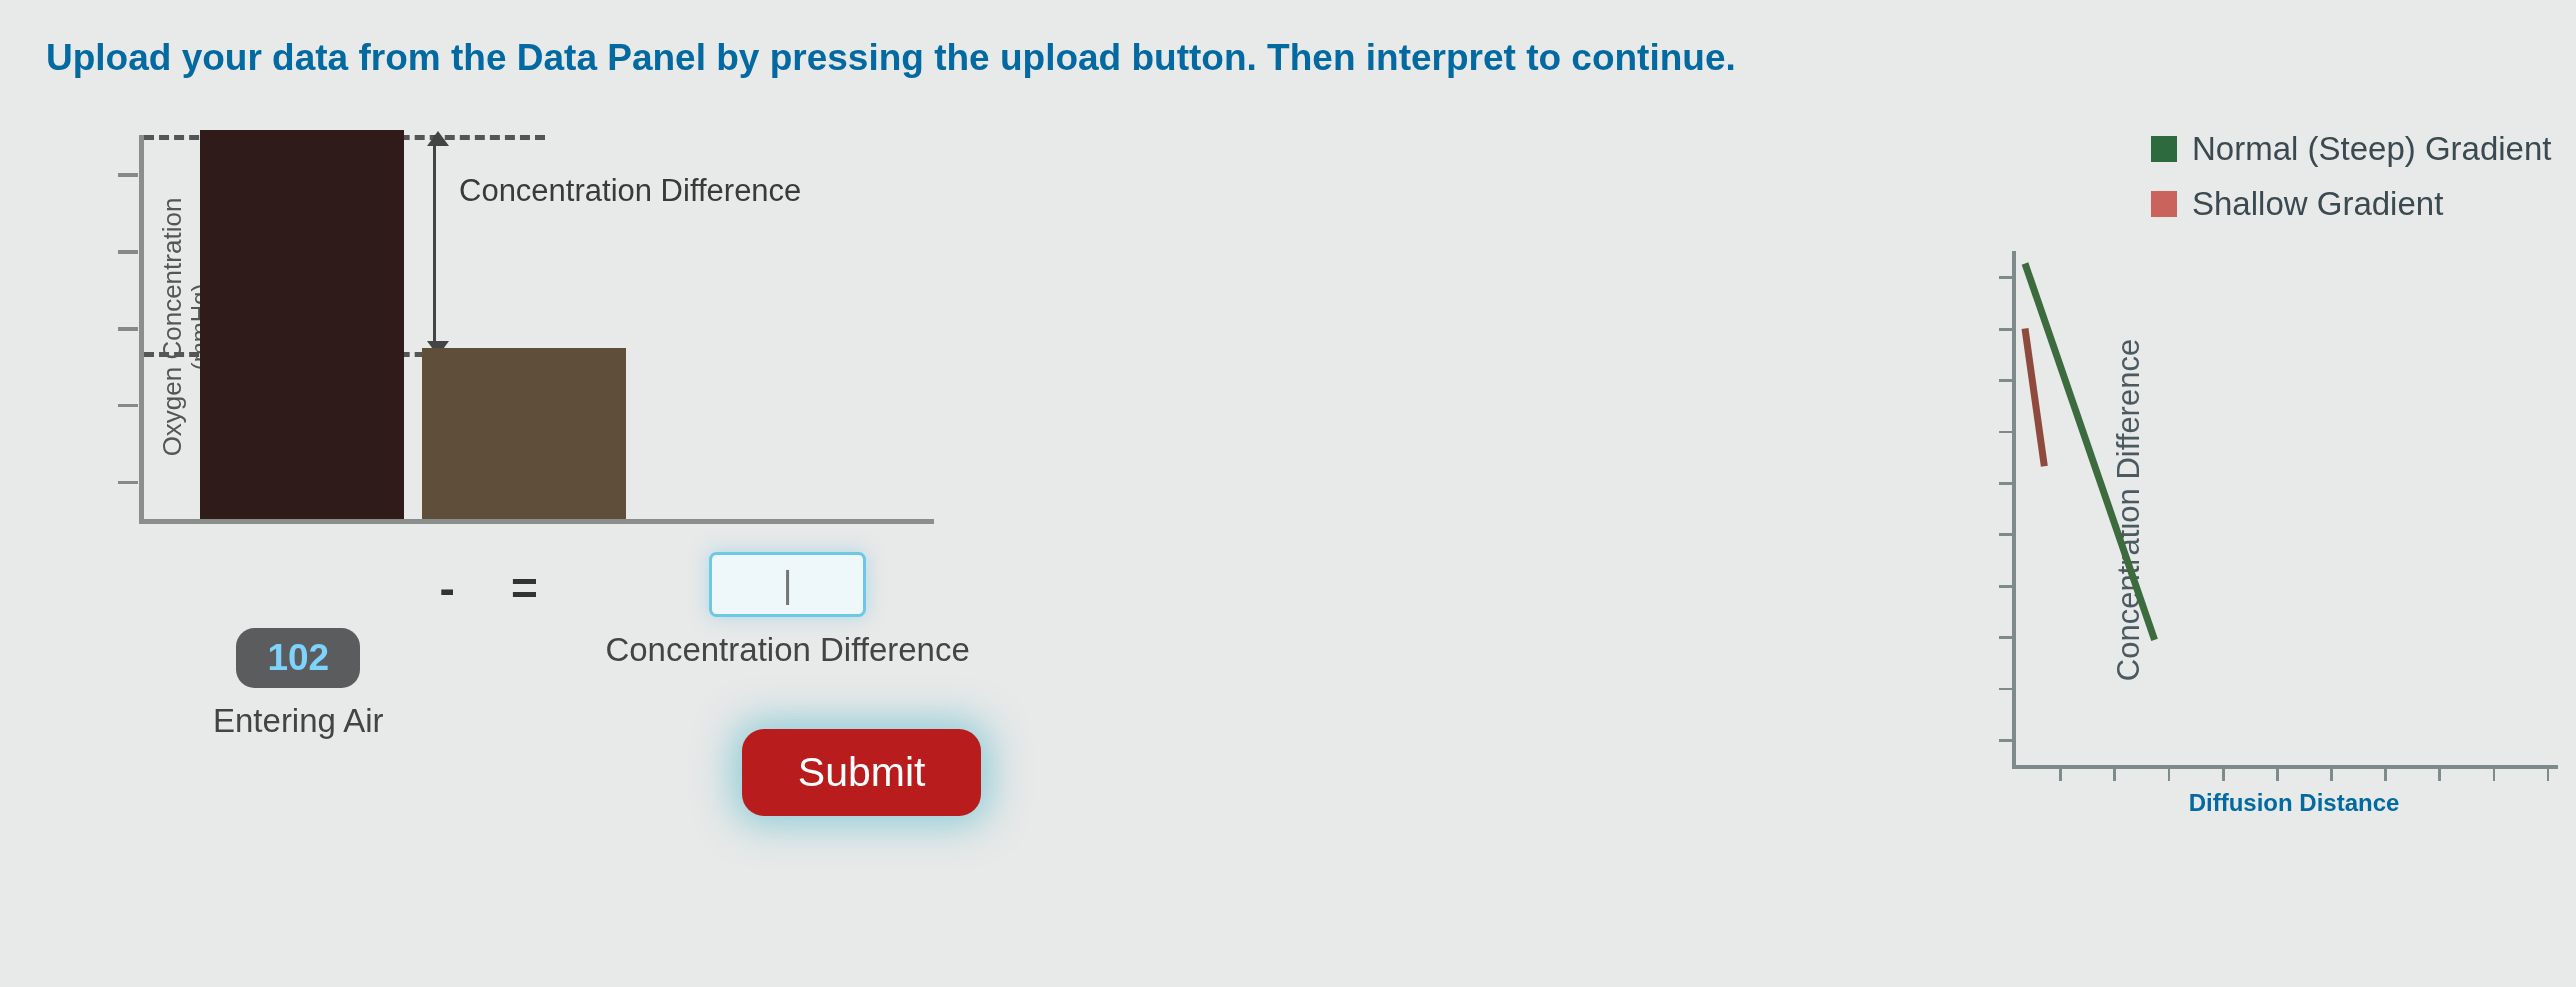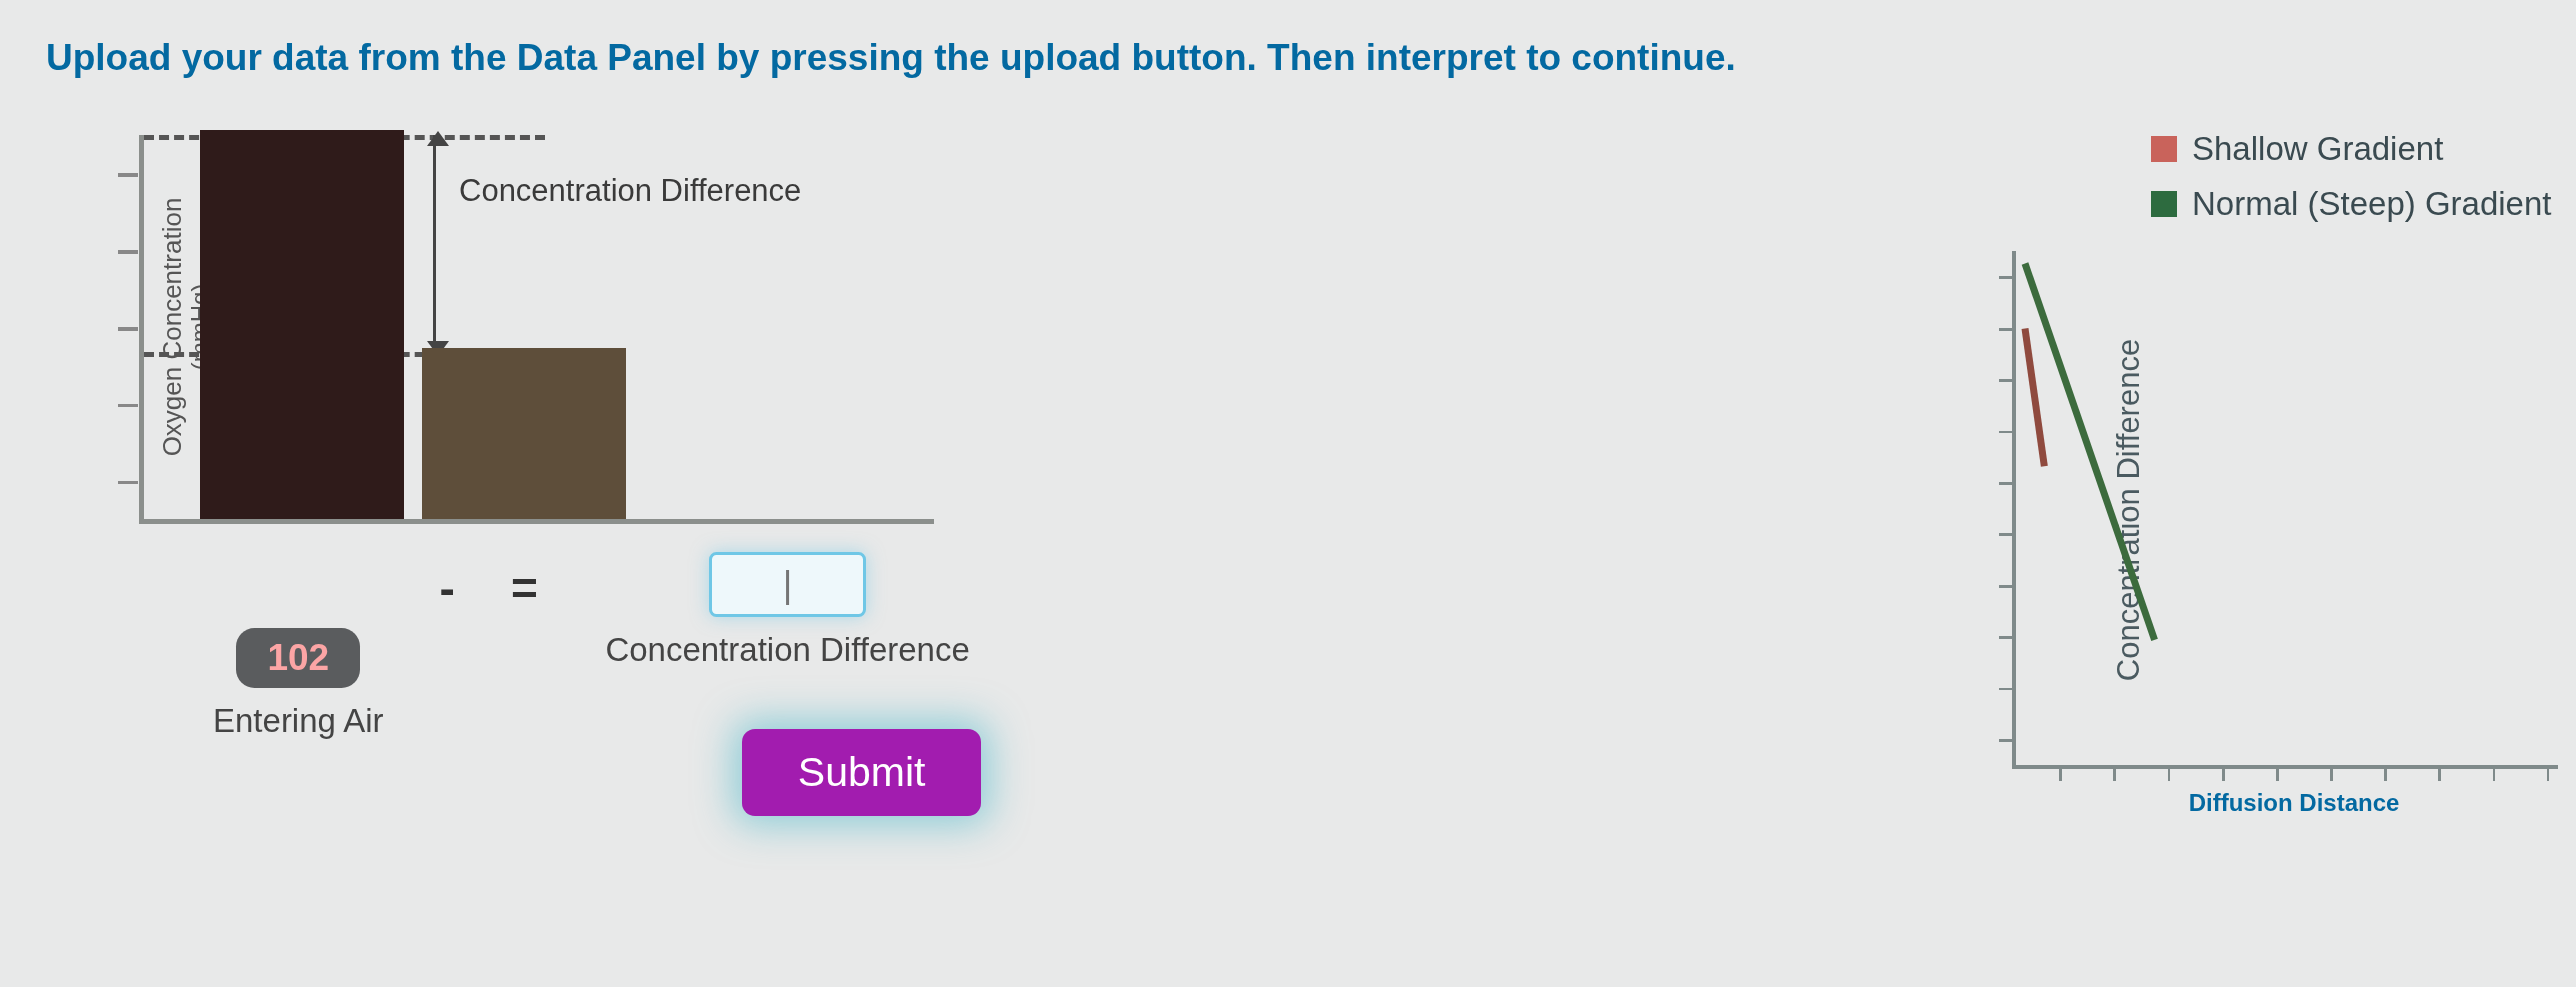--- a/index.html
+++ b/index.html
@@ -107,21 +107,21 @@
   }
   .eq-col {
     display: flex;
     flex-direction: column;
     align-items: center;
     gap: 13px;
     min-width: 167px;
   }
   .pill {
     background: #5a5c5e;
-    color: #fca5a5;
+    color: #7dd3fc;
     font-size: 37px;
     font-weight: 600;
     padding: 9.3px 31px;
     border-radius: 18.5px;
     min-width: 102px;
     text-align: center;
   }
   .eq-label {
     font-size: 33px;
     color: #444;
@@ -144,26 +144,26 @@
     font-size: 37px;
     text-align: center;
     outline: none;
     box-shadow: 0 0 18.5px rgba(111,199,230,0.5);
   }
   .submit-wrap {
     margin-left: 148px;
     margin-top: 46px;
   }
   .submit-btn {
-    background: #a21caf;
+    background: #b91c1c;
     color: #fff;
     font-size: 41px;
     padding: 20.4px 56px;
     border: none;
-    border-radius: 13px;
+    border-radius: 22px;
     cursor: pointer;
     box-shadow: 0 0 37px 9.3px rgba(60,180,200,0.5);
   }
 
   
   .right-chart {
     position: absolute;
     right: 0;
     top: 130px;
     width: 629px;
@@ -297,26 +297,26 @@
           </div>
         </div>
       </div>
     </div>
 
   </div>
 
   <div class="right-chart">
     <div class="legend">
       <div class="legend-item">
+        <span class="swatch green"></span>
+        <span>Normal (Steep) Gradient</span>
+      </div>
+      <div class="legend-item">
         <span class="swatch red"></span>
         <span>Shallow Gradient</span>
-      </div>
-      <div class="legend-item">
-        <span class="swatch green"></span>
-        <span>Normal (Steep) Gradient</span>
       </div>
     </div>
 
     <div class="plot-box">
       <div class="plot-y">Concentration Difference</div>
       <div class="axes">
         <div class="ticks-y">
           <span style="top:5%"></span>
             <span style="top:15%"></span>
             <span style="top:25%"></span>

